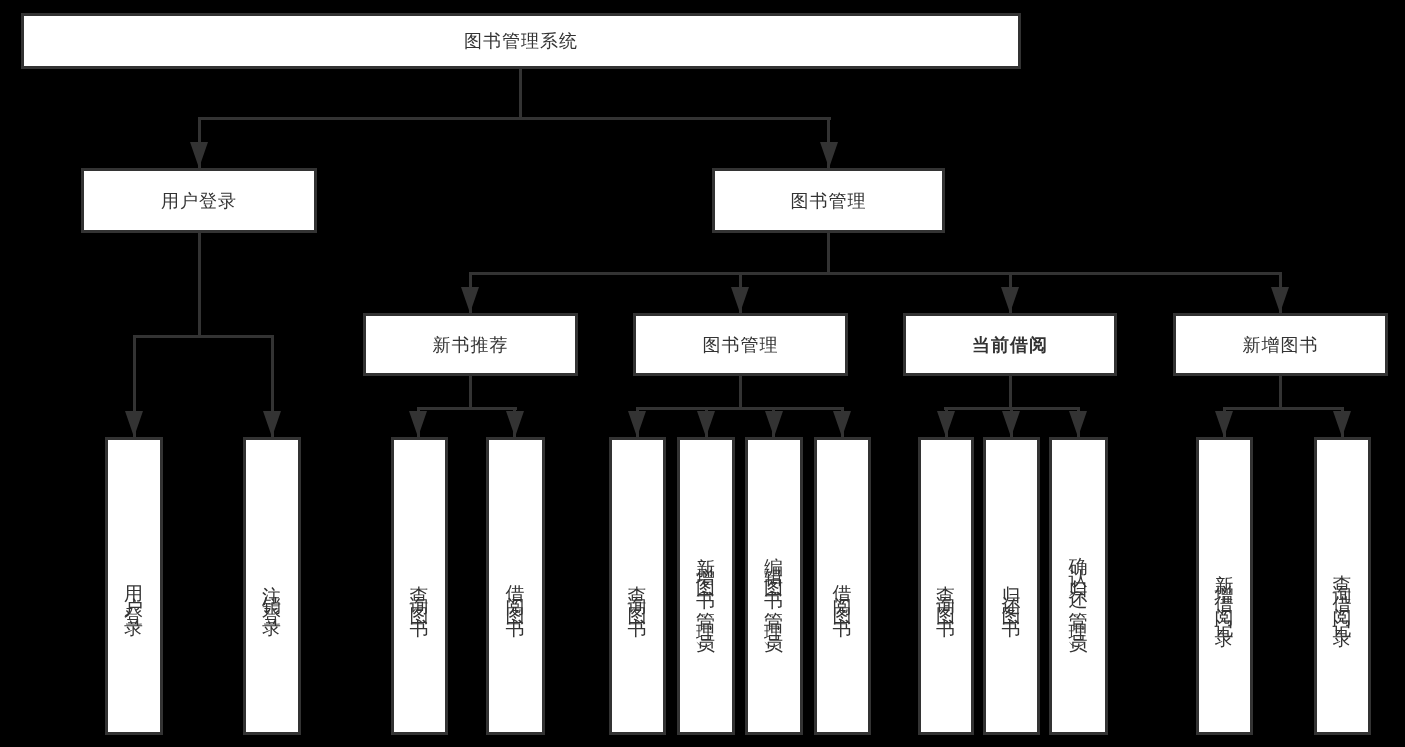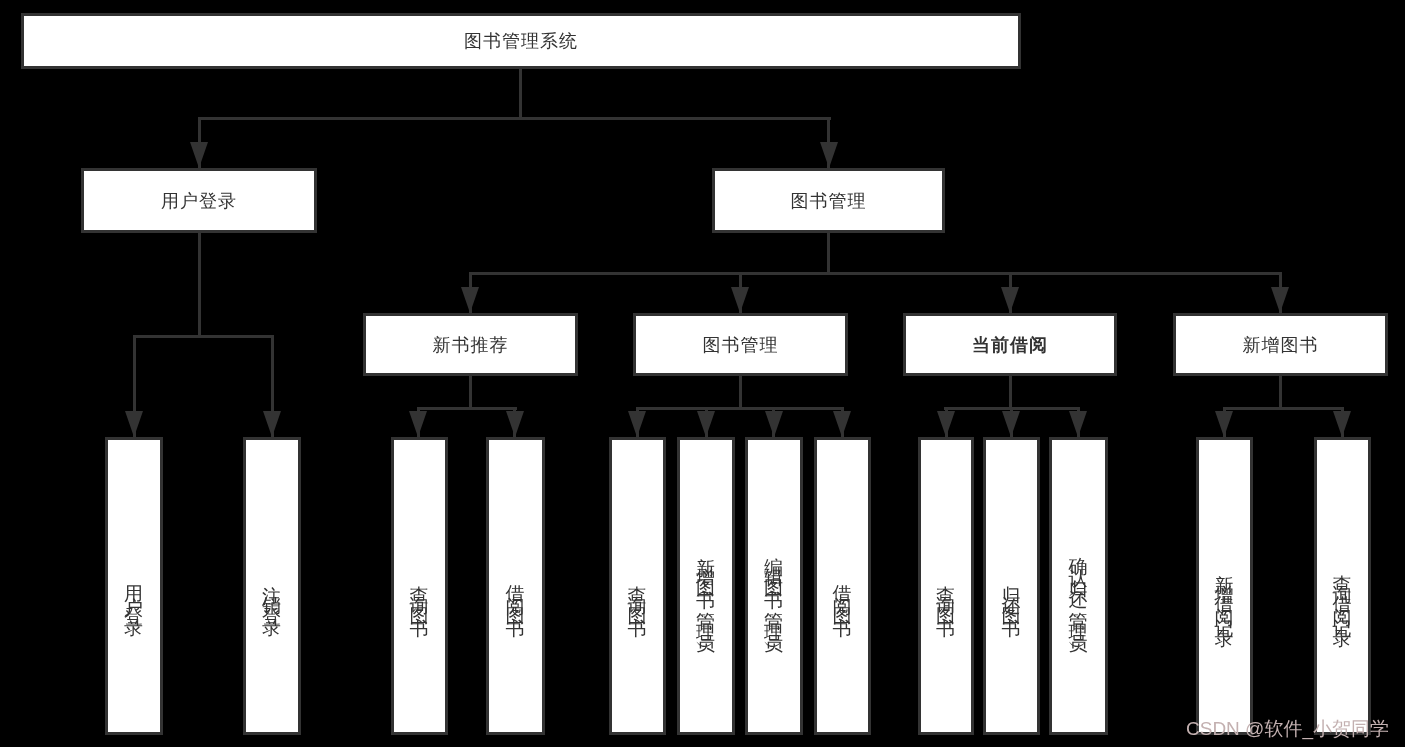--- a/index.html
+++ b/index.html
@@ -153,15 +153,14 @@
   <div class="line" style="left:1077px; top:407px; width:3px; height:30px;"></div>
   <div class="arrow" style="left:1069px; top:411px;"></div>
 
   <div class="line" style="left:1279px; top:376px; width:3px; height:31px;"></div>
   <div class="line" style="left:1223px; top:407px; width:121px; height:3px;"></div>
   <div class="line" style="left:1223px; top:407px; width:3px; height:30px;"></div>
   <div class="arrow" style="left:1215px; top:411px;"></div>
   <div class="line" style="left:1341px; top:407px; width:3px; height:30px;"></div>
   <div class="arrow" style="left:1333px; top:411px;"></div>
 
-  <div class="watermark">CSDN @软件_小贺同学</div>
 
 </div>
 
 </body></html>

